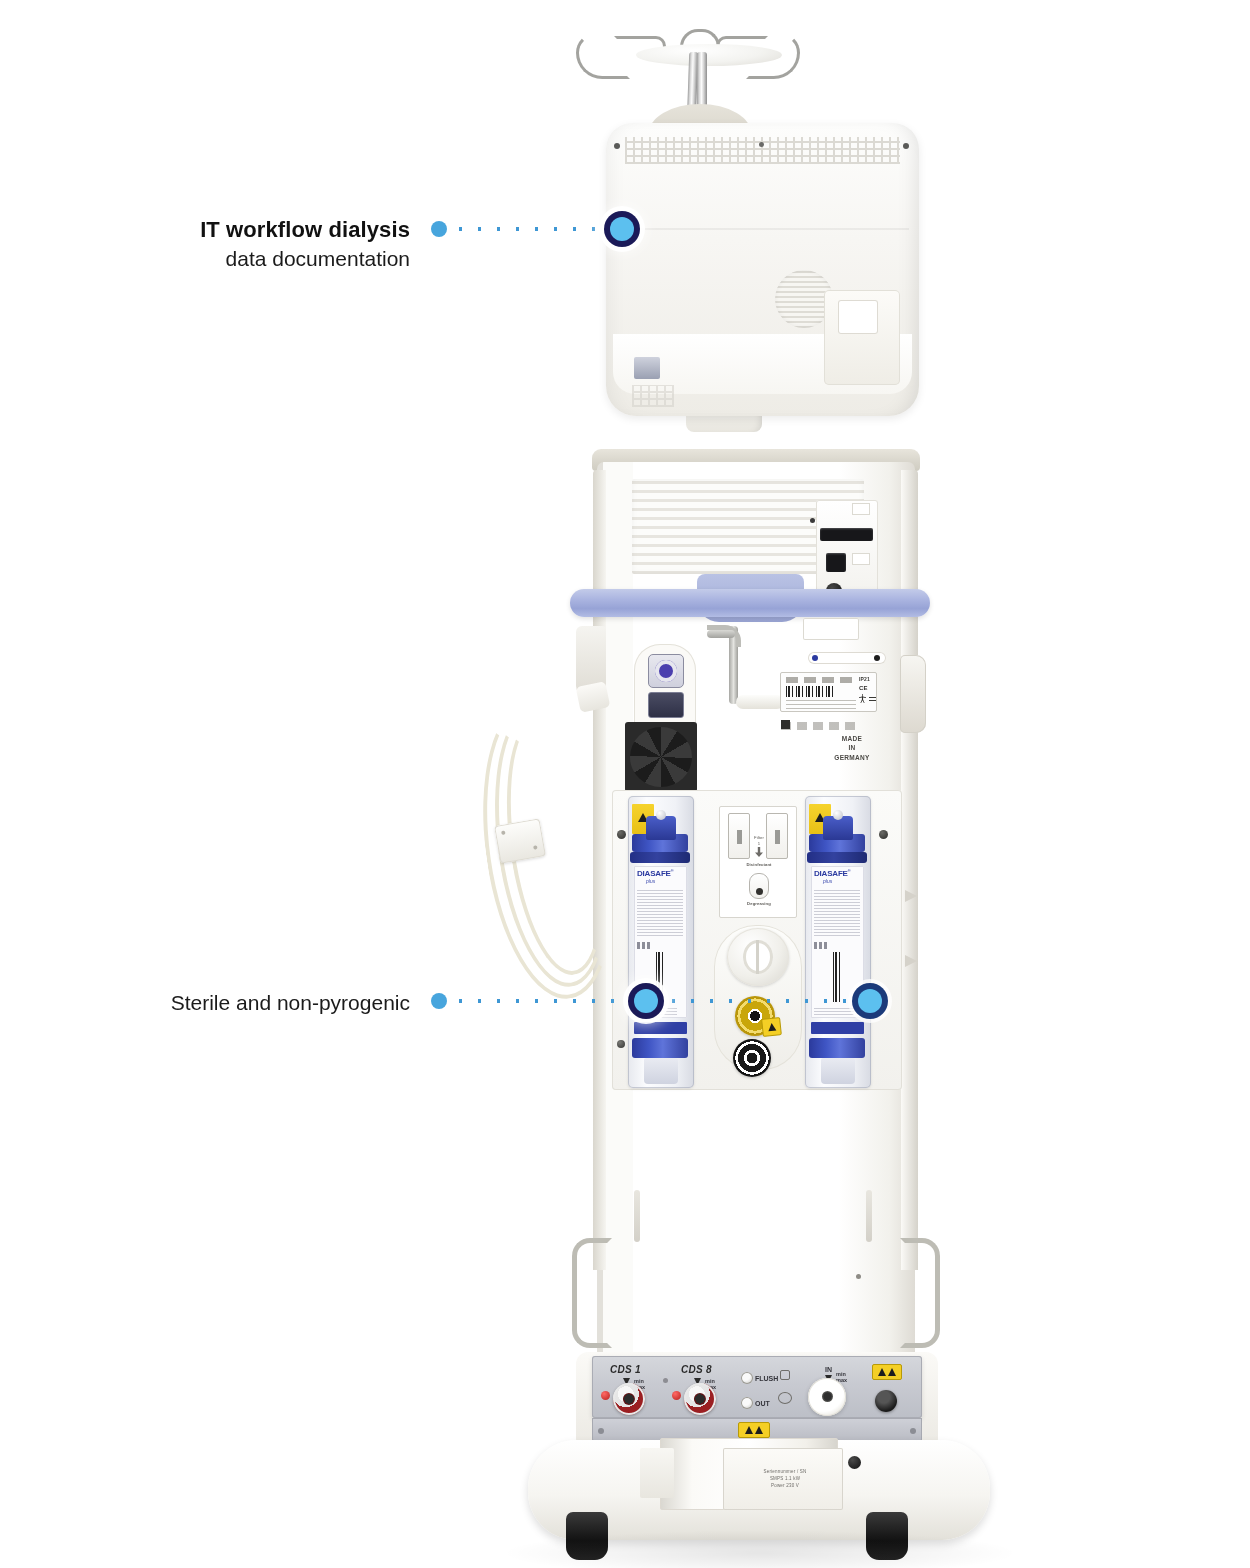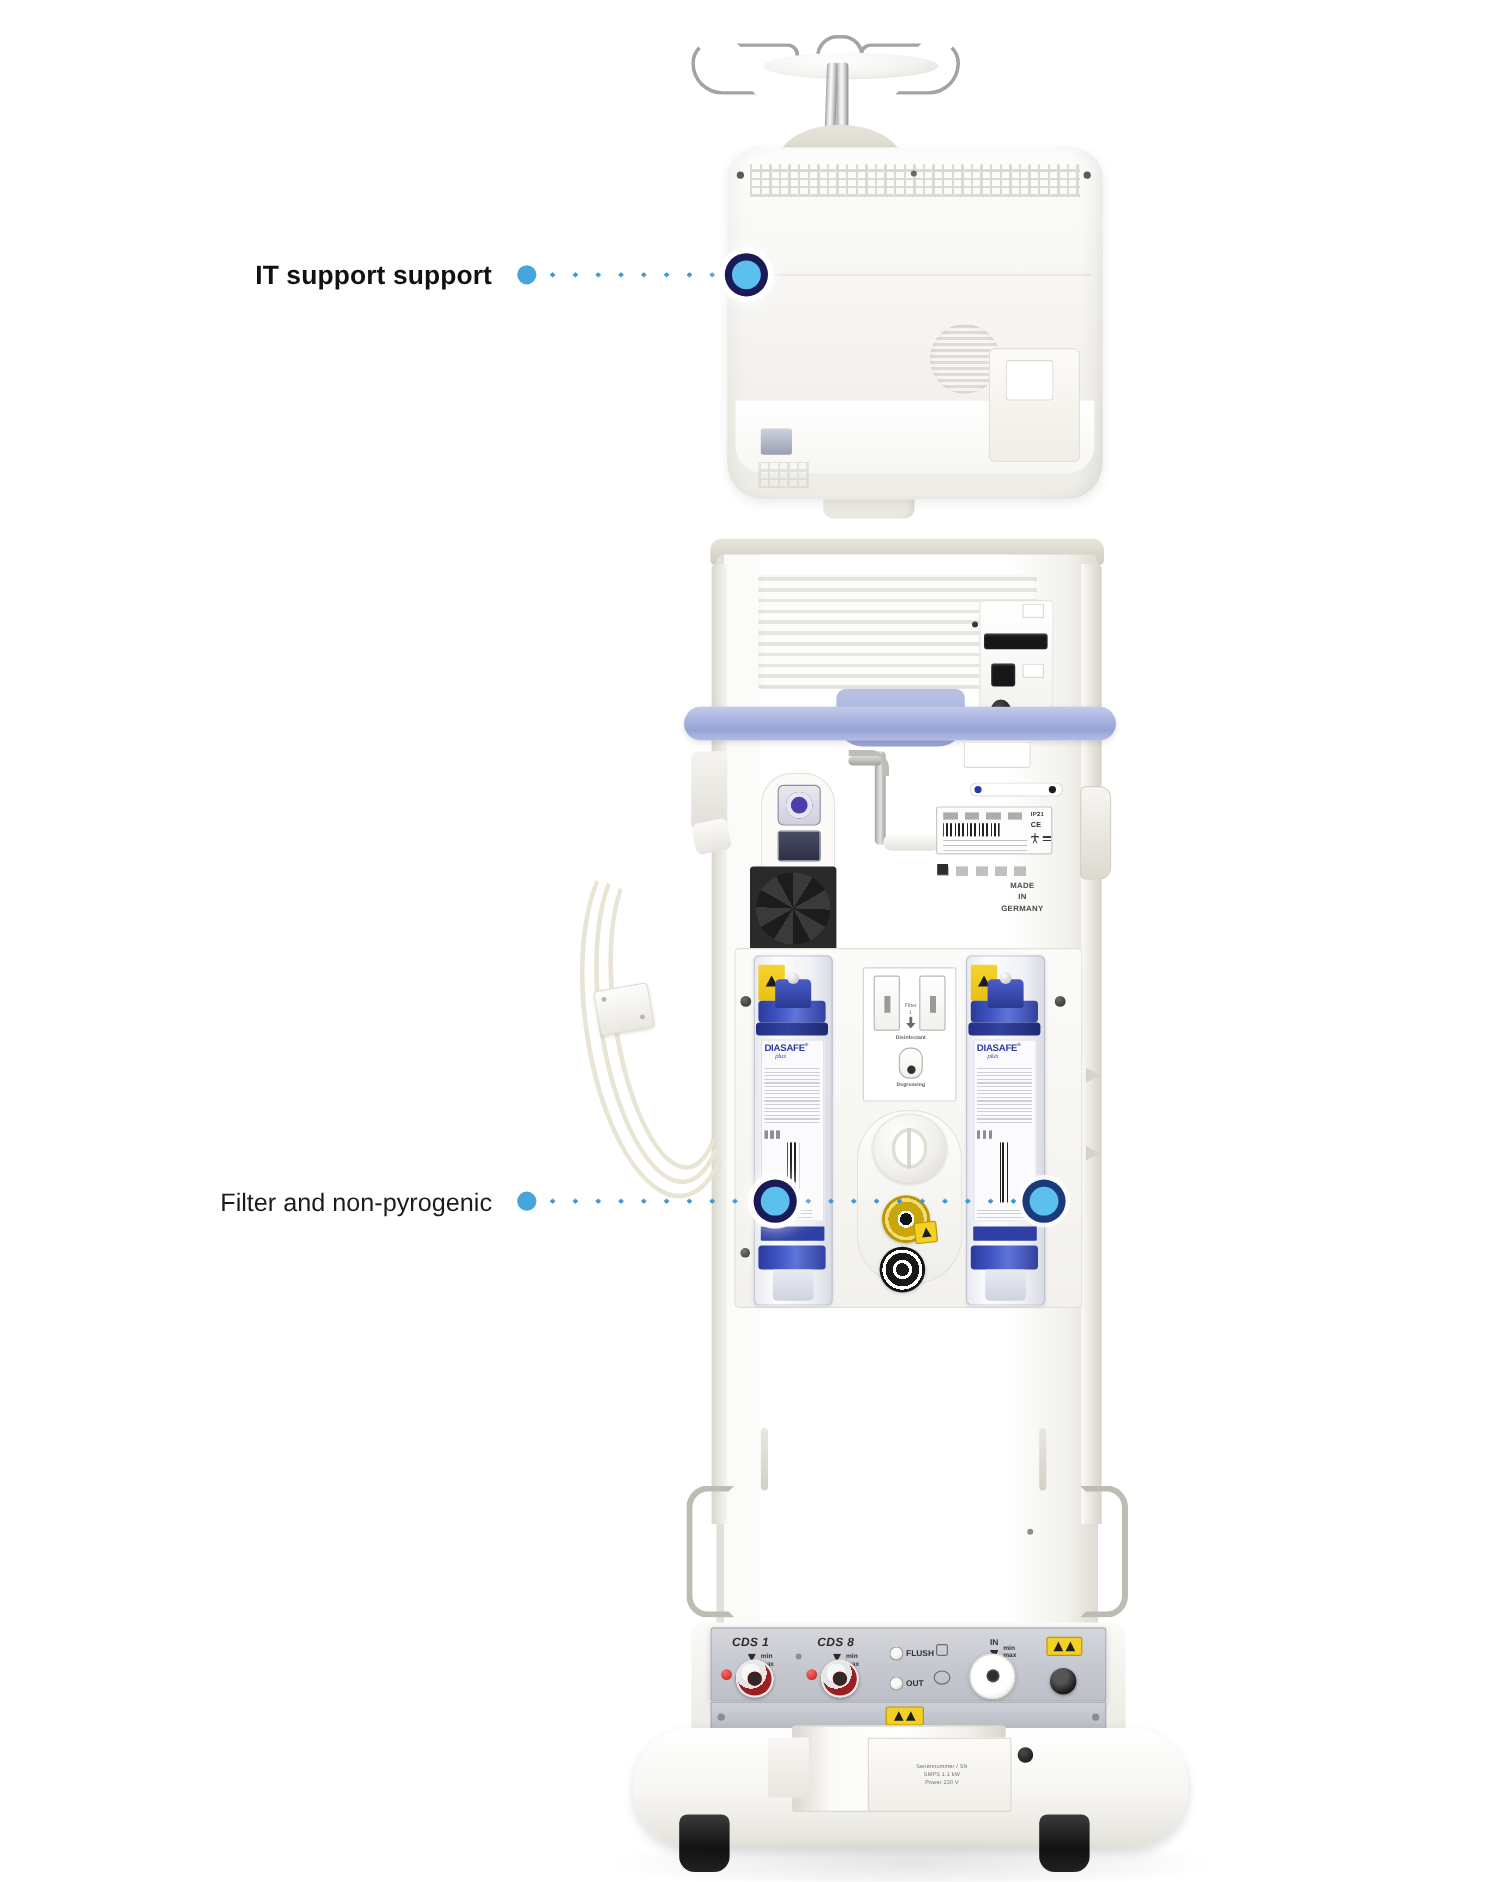--- a/index.html
+++ b/index.html
@@ -548,30 +548,31 @@
   </div>
   <div class="pt" style="left:848px; top:1456px; width:13px; height:13px; border-radius:50%; background:radial-gradient(circle at 35% 30%,#4a4a4a,#101010);"></div>
   <div class="pt" style="left:640px; top:1448px; width:34px; height:50px; background:linear-gradient(180deg,#f8f7f3,#e8e6df); border-radius:2px;"></div>
   <div class="pt caster" style="left:566px; top:1512px; width:42px; height:48px;"></div>
   <div class="pt caster" style="left:866px; top:1512px; width:42px; height:48px;"></div>
   <div class="pt shadow-soft" style="left:500px; top:1530px; width:520px; height:46px;"></div>
 
 </div>
 
 <div class="callout" style="left:60px; top:216px; width:350px;">
-  <div class="callout-title">IT support support</div>
+  <div class="callout-title">IT workflow dialysis</div>
+  <div class="callout-desc">data documentation</div>
 </div>
 <div class="leader" style="left:431px; top:219px; width:200px;">
   <div class="startdot"></div>
   <div class="dots" style="left:20px; width:176px;"></div>
 </div>
 <div class="endmarker" style="left:610px; top:217px; width:24px; height:24px;"></div>
 
 <div class="callout" style="left:60px; top:988px; width:350px;">
-  <div class="callout-desc">Filter and non-pyrogenic</div>
+  <div class="callout-desc">Sterile and non-pyrogenic</div>
 </div>
 <div class="leader" style="left:431px; top:991px; width:220px;">
   <div class="startdot"></div>
   <div class="dots" style="left:20px; width:196px;"></div>
 </div>
 <div class="leader" style="left:664px; top:991px; width:190px;">
   <div class="dots" style="left:0px; width:190px;"></div>
 </div>
 <div class="endmarker" style="left:634px; top:989px; width:24px; height:24px;"></div>
 <div class="endmarker plain" style="left:858px; top:989px; width:24px; height:24px;"></div>

